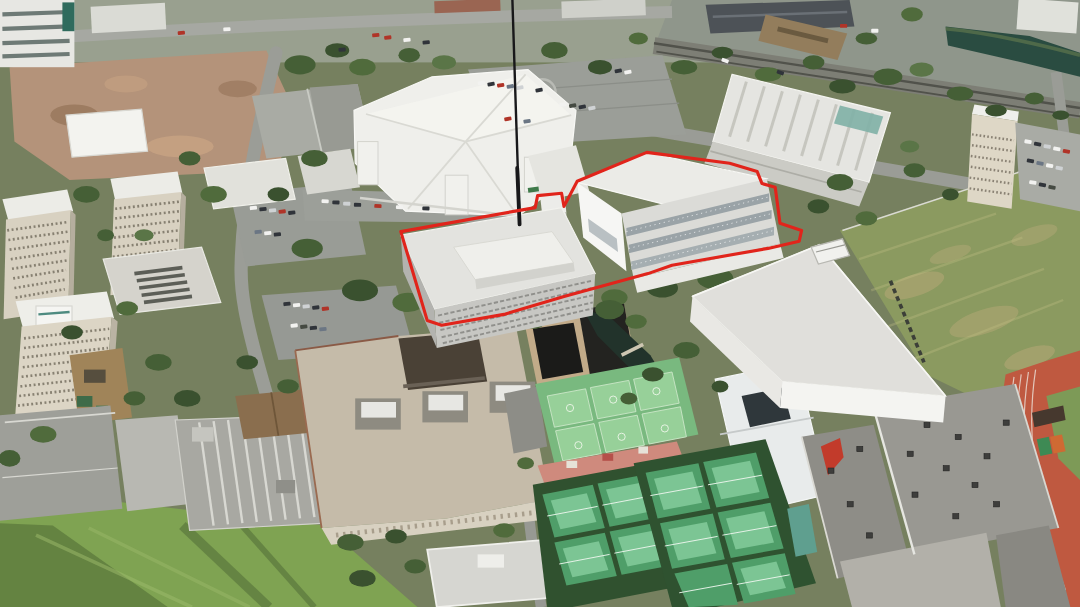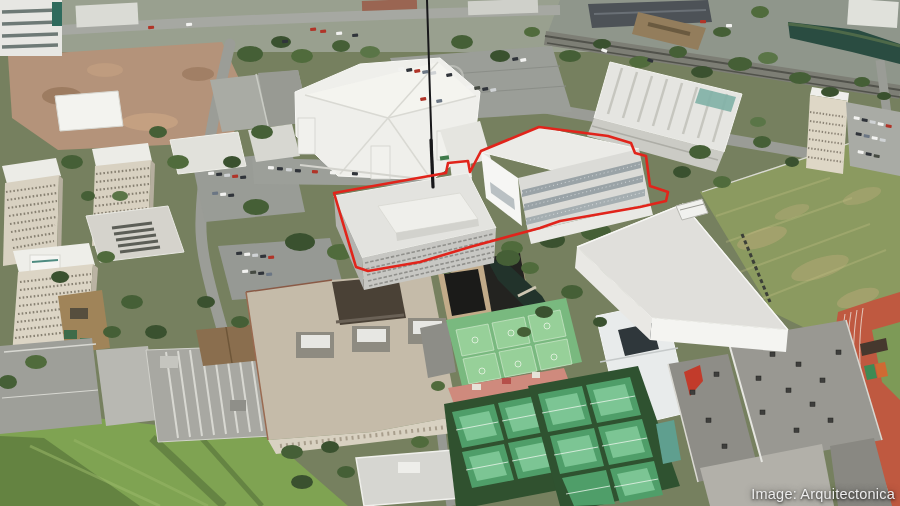--- a/index.html
+++ b/index.html
@@ -459,14 +459,13 @@
         <path d="M577,247 L683,204 L788,330" fill="none" stroke="#f6f6f3" stroke-width="1.4"></path>
         <polygon points="676,206 702,199 708,213 682,220" fill="#f1f1ee" stroke="#b8b8b2" stroke-width="1"></polygon>
         <path d="M680,210 L704,204" fill="none" stroke="#9a9a94" stroke-width="1"></path>
       </g>
       <g>
         <path d="M427,0 L430,95 L433,186" fill="none" stroke="#18181a" stroke-width="2"></path>
         <path d="M431,140 L433,187" fill="none" stroke="#18181a" stroke-width="3.2" stroke-linecap="round"></path>
         <polygon points="334,193 446,173 448,163 468,161 470,172 481,151 539,127 608,136 631,143 635,153 646,156 650,186 668,192 666,201 640,207 560,221 540,228 470,247 420,262 368,271 356,267" fill="none" stroke="#e1241b" stroke-width="2.6" stroke-linejoin="round"></polygon>
       </g>
     </svg>
-  <div class="caption">Image: Arquitectonica</div>
 </div>
 
 </body></html>

